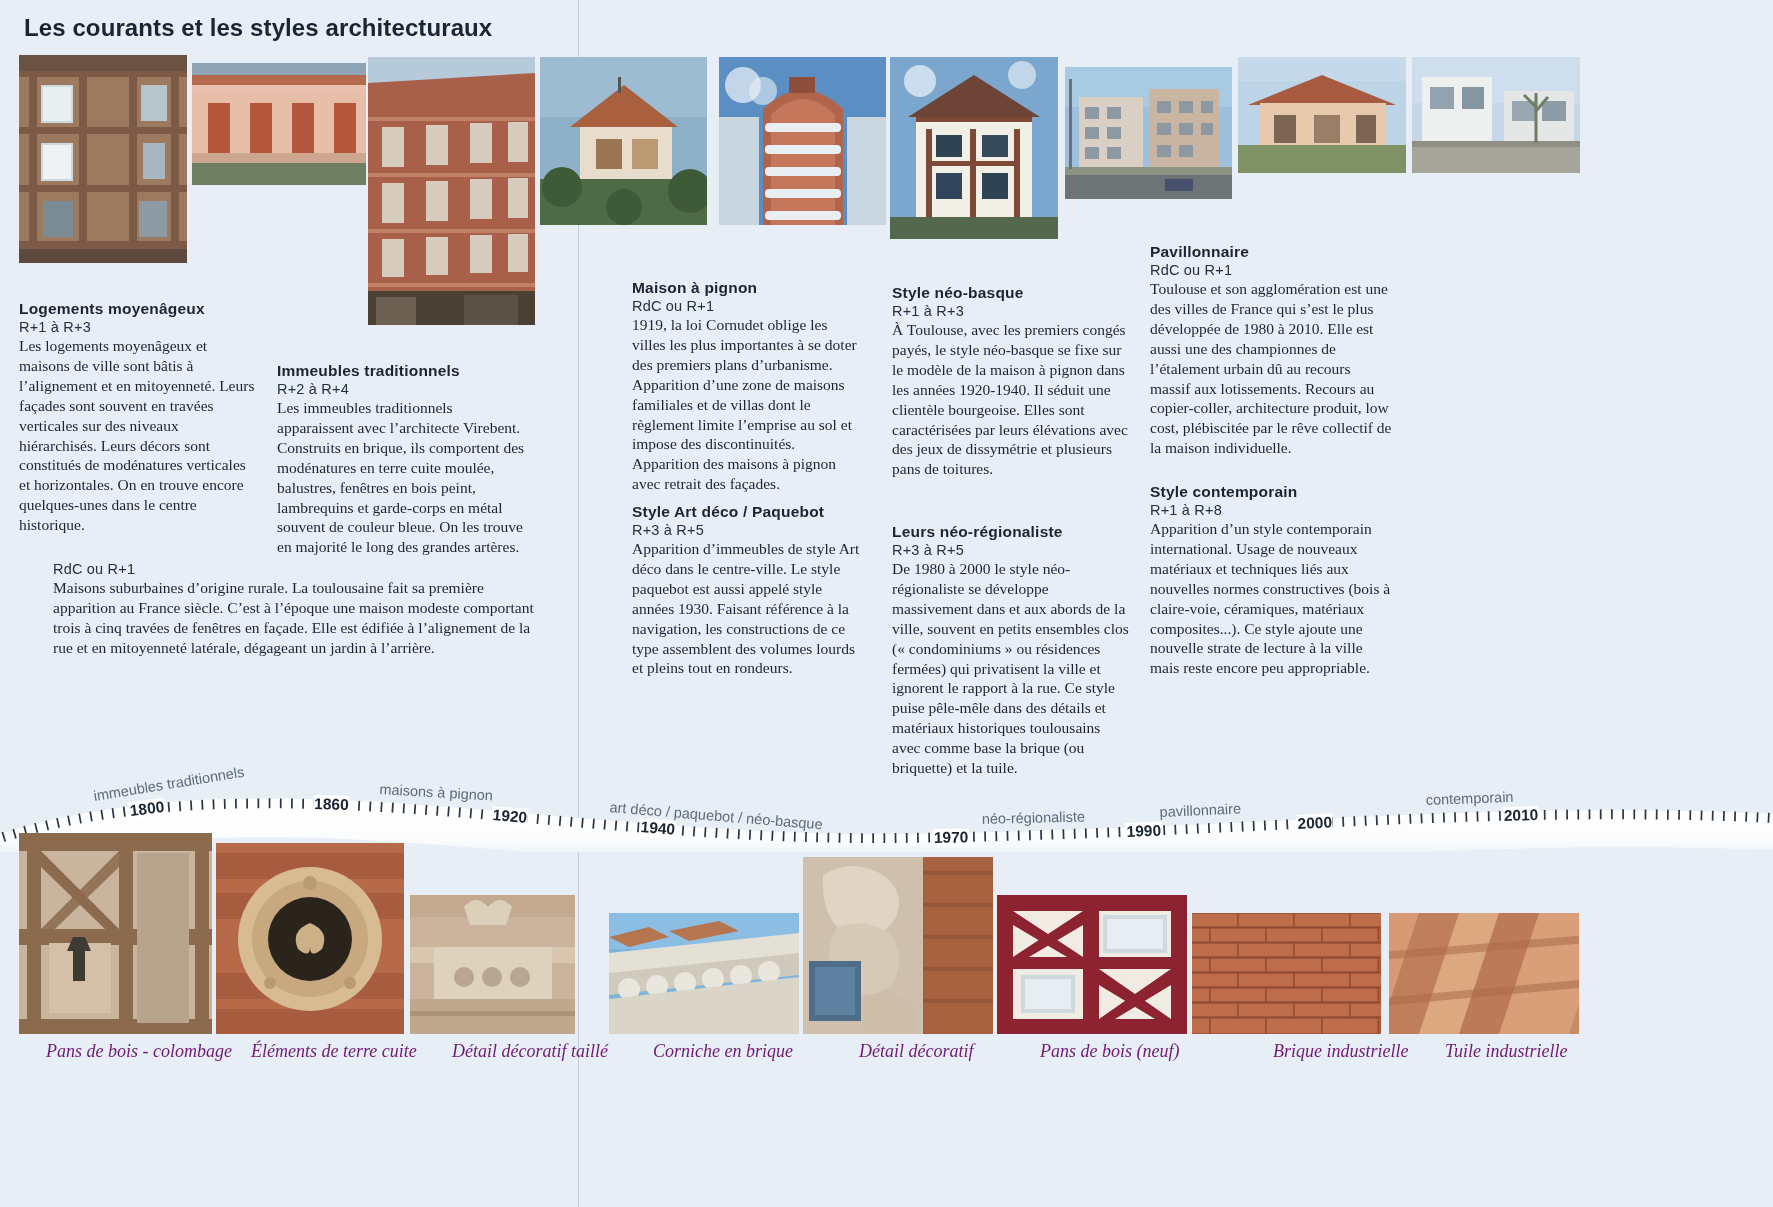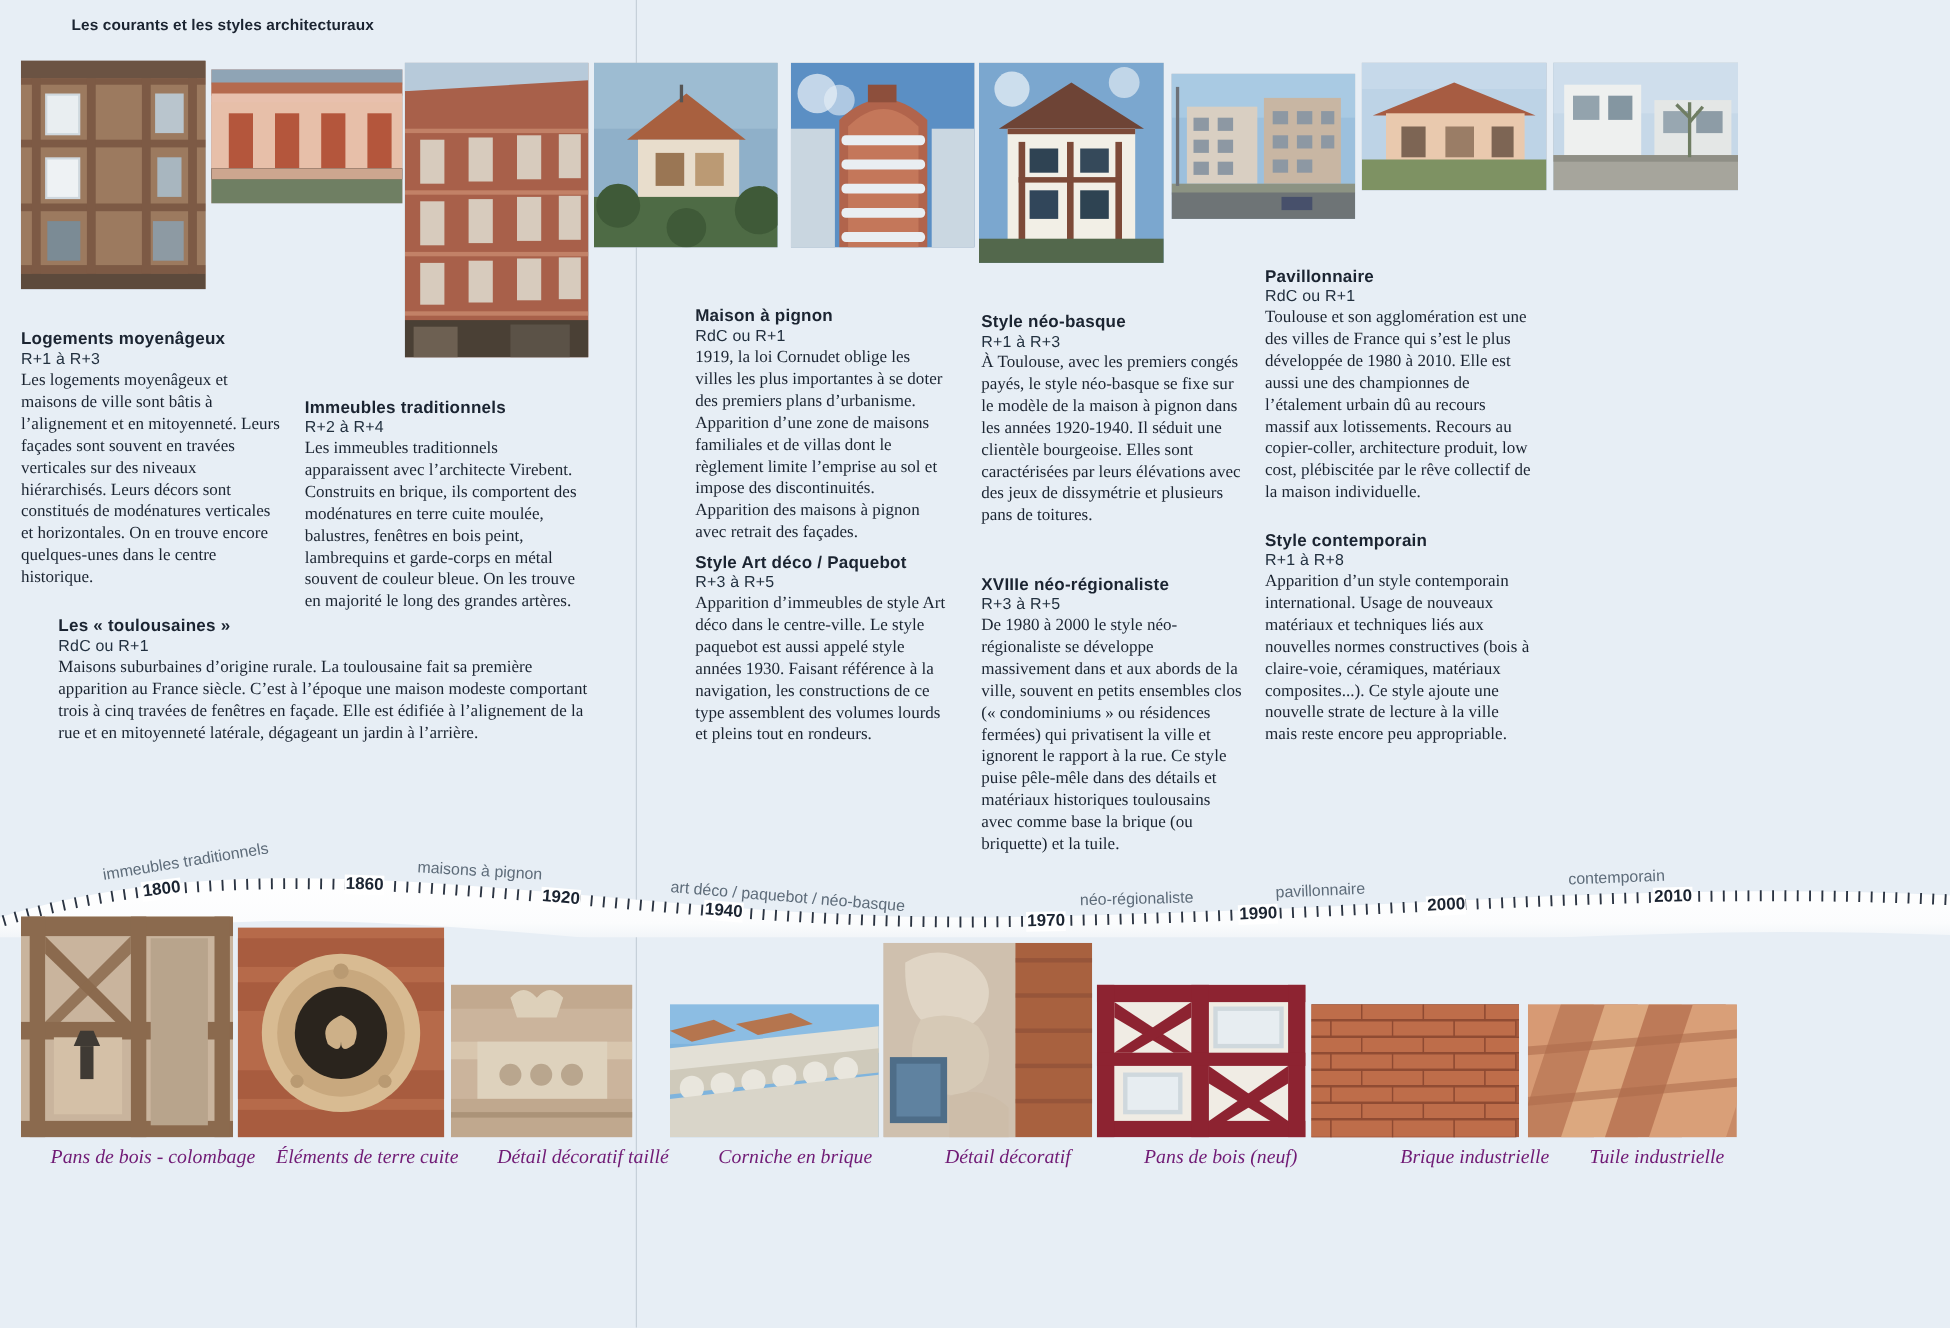--- a/index.html
+++ b/index.html
@@ -9,23 +9,22 @@
     font-family:"Liberation Sans", sans-serif;
     color:#1b2431;
   }
   .page{position:absolute;inset:0;}
 
   
   .fold{position:absolute;top:0;bottom:0;width:1px;background:#c2ccd6;}
 
   .page-title{
     position:absolute;left:24px;top:14px;
-    font-size:14px;font-weight:bold;letter-spacing:.1px;
+    font-size:24px;font-weight:bold;letter-spacing:.1px;
     color:#1b2431;
-    margin-left:41px;
   }
 
   
   .photo{position:absolute;overflow:hidden;background:#b9c4cd;}
 
   
   .block{position:absolute;}
   .h{font-family:"Liberation Sans",sans-serif;font-size:15.5px;font-weight:bold;color:#1b2431;letter-spacing:.2px;margin:0 0 1px 0;}
   .sub{font-family:"Liberation Sans",sans-serif;font-size:14.5px;font-weight:normal;color:#22303f;margin:0 0 1px 0;letter-spacing:.2px;}
   .body{font-family:"Liberation Serif",serif;font-size:15.5px;line-height:19.9px;color:#1b2431;margin:0;}
@@ -260,21 +259,20 @@
     </svg>
   </div>
 
   <div class="block" style="left:19px;top:300px;width:240px;">
     <div class="h">Logements moyenâgeux</div>
     <div class="sub">R+1 à R+3</div>
     <p class="body">Les logements moyenâgeux et maisons de ville sont bâtis à l’alignement et en mitoyenneté. Leurs façades sont souvent en travées verticales sur des niveaux hiérarchisés. Leurs décors sont constitués de modénatures verticales et horizontales. On en trouve encore quelques-unes dans le centre historique.</p>
   </div>
 
   <div class="block" style="left:53px;top:561px;width:482px;">
-    <div class="h">Les « toulousaines »</div>
     <div class="sub">RdC ou R+1</div>
     <p class="body">Maisons suburbaines d’origine rurale. La toulousaine fait sa première apparition au France siècle. C’est à l’époque une maison modeste comportant trois à cinq travées de fenêtres en façade. Elle est édifiée à l’alignement de la rue et en mitoyenneté latérale, dégageant un jardin à l’arrière.</p>
   </div>
 
   <div class="block" style="left:277px;top:362px;width:253px;">
     <div class="h">Immeubles traditionnels</div>
     <div class="sub">R+2 à R+4</div>
     <p class="body">Les immeubles traditionnels apparaissent avec l’architecte Virebent. Construits en brique, ils comportent des modénatures en terre cuite moulée, balustres, fenêtres en bois peint, lambrequins et garde-corps en métal souvent de couleur bleue. On les trouve en majorité le long des grandes artères.</p>
   </div>
 
@@ -290,21 +288,21 @@
     <p class="body">Apparition d’immeubles de style Art déco dans le centre-ville. Le style paquebot est aussi appelé style années 1930. Faisant référence à la navigation, les constructions de ce type assemblent des volumes lourds et pleins tout en rondeurs.</p>
   </div>
 
   <div class="block" style="left:892px;top:284px;width:238px;">
     <div class="h">Style néo-basque</div>
     <div class="sub">R+1  à R+3</div>
     <p class="body">À Toulouse, avec les premiers congés payés, le style néo-basque se fixe sur le modèle de la maison à pignon dans les années 1920-1940. Il séduit une clientèle bourgeoise. Elles sont caractérisées par leurs élévations avec des jeux de dissymétrie et plusieurs pans de toitures.</p>
   </div>
 
   <div class="block" style="left:892px;top:523px;width:238px;">
-    <div class="h">XVIIIe néo-régionaliste</div>
+    <div class="h">Leurs néo-régionaliste</div>
     <div class="sub">R+3 à R+5</div>
     <p class="body">De 1980 à 2000 le style néo-régionaliste se développe massivement dans et aux abords de la ville, souvent en petits ensembles clos (« condominiums » ou résidences fermées) qui privatisent la ville et ignorent le rapport à la rue. Ce style puise pêle-mêle dans des détails et matériaux historiques toulousains avec comme base la brique (ou briquette) et la tuile.</p>
   </div>
 
   <div class="block" style="left:1150px;top:243px;width:242px;">
     <div class="h">Pavillonnaire</div>
     <div class="sub">RdC ou R+1</div>
     <p class="body">Toulouse et son agglomération est une des villes de France qui s’est le plus développée de 1980 à 2010. Elle est aussi une des championnes de l’étalement urbain dû au recours massif aux lotissements. Recours au copier-coller, architecture produit, low cost, plébiscitée par le rêve collectif de la maison individuelle.</p>
   </div>
 

